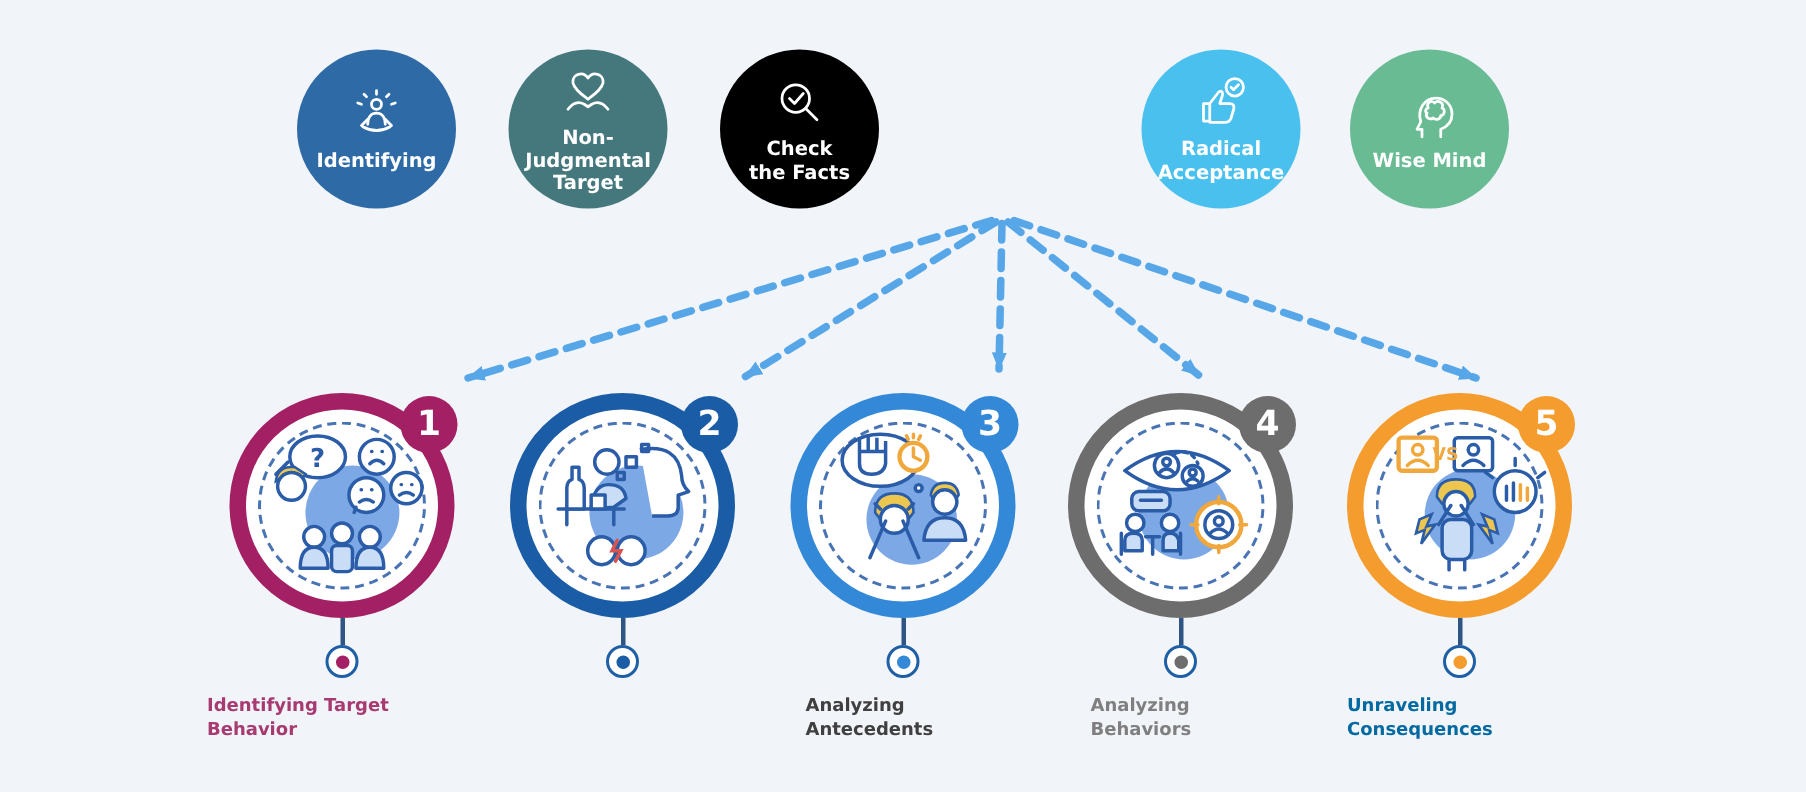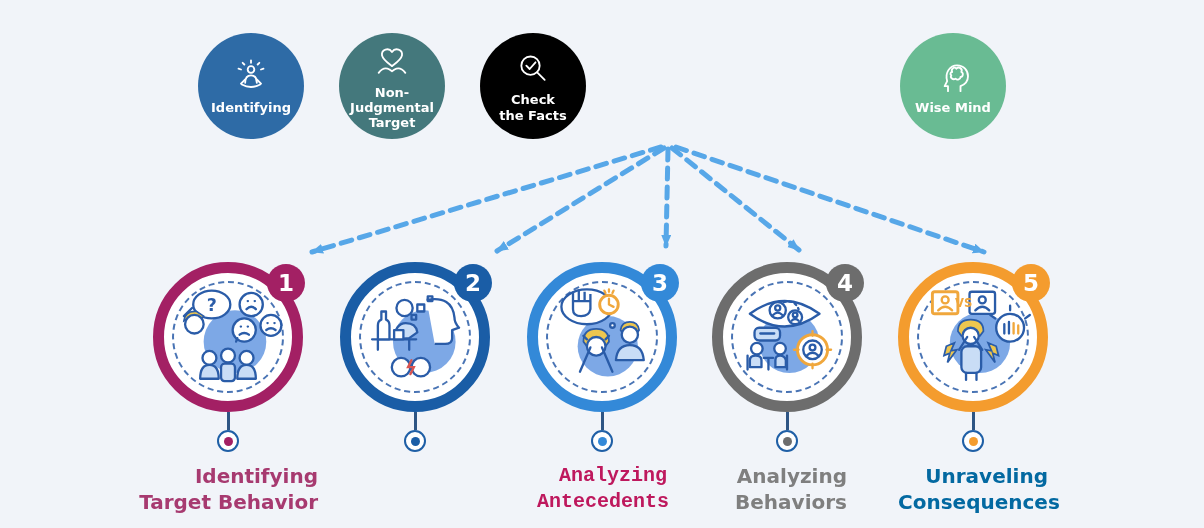--- a/index.html
+++ b/index.html
@@ -32,21 +32,21 @@
   .illus .spark{stroke:var(--spark);fill:none;stroke-width:2;stroke-linecap:round;}
   .illus .qt{fill:var(--ol);font:bold 15px "DejaVu Sans",sans-serif;text-anchor:middle;}
   .illus .vs{fill:var(--ac);font:bold 10px "DejaVu Sans",sans-serif;text-anchor:middle;}
   .badge{position:absolute;left:103px;top:-9px;width:38px;height:38px;border-radius:50%;
          display:flex;align-items:center;justify-content:center;color:#fff;
          font-size:23px;font-weight:bold;}
   .stem{width:3px;height:18px;}
   .node{width:22px;height:22px;border:2.5px solid;border-radius:50%;background:#fff;
         box-sizing:border-box;display:flex;align-items:center;justify-content:center;}
   .nodedot{width:9px;height:9px;border-radius:50%;}
-  .step-label{margin-top:11px;font-weight:bold;font-size:20px;line-height:1.3;text-align:right;}
+  .step-label{margin-top:11px;font-weight:bold;font-size:12px;line-height:1.3;text-align:left;}
 </style>
 </head>
 <body>
 
 <div class="canvas" style="background: rgb(241, 244, 249); --arrow: #57a7e8; --ol: #2a5ca8; --blob: #6f9fe3; --lb: #c9ddf6; --ac: #f0a73c; --hair: #edc64f; --spark: #d9534f;">
 
   <svg class="arrows" viewBox="0 0 1204 528">
     <defs>
       <marker id="ah" markerUnits="userSpaceOnUse" markerWidth="14" markerHeight="12" refX="11" refY="5" orient="auto">
         <path class="head" d="M0,0 L12,5 L0,10 Z"></path>
@@ -81,20 +81,28 @@
   <div class="skill" style="left: 480px; top: 33px; background: #000000;">
     <svg class="skill-icon" viewBox="0 0 48 48">
       <circle class="s" cx="21" cy="20" r="11"></circle>
       <path class="s" d="M29 28l9 9"></path>
       <path class="s" d="M16 20l4 4 7-8"></path>
     </svg>
     <div class="skill-label" style="max-width:72px">Check the Facts</div>
   </div>
 
 
+  <div class="skill" style="left: 761px; top: 33px; background: rgb(74, 192, 238);">
+    <svg class="skill-icon" viewBox="0 0 48 48">
+      <path class="s" d="M15 38h-5V24h5zm0-14l7-9c2-2 4 0 3 3l-2 6h8c3 0 4 2 3 5l-2 7c-1 2-2 3-4 3H15"></path>
+      <circle class="s" cx="35" cy="11" r="7"></circle>
+      <path class="s" d="M32 11l2 2 4-4"></path>
+    </svg>
+    <div class="skill-label">Radical Acceptance</div>
+  </div>
 
   <div class="skill" style="left: 900px; top: 33px; background: rgb(105, 187, 147);">
     <svg class="skill-icon" viewBox="0 0 48 48">
       <path class="s" d="M18 41v-6h-4l3-6c-3-10 3-19 12-19 8 0 13 6 13 13 0 6-4 10-9 12v6"></path>
       <path class="s" d="M23 18c-2-4 3-7 5-4 3-3 8 0 6 4 3 1 2 6-1 6 0 3-4 4-6 2-3 2-7-1-5-4-2-1-1-4 1-4z"></path>
     </svg>
     <div class="skill-label">Wise Mind</div>
   </div>
 
   <div class="step" style="left:128px">
@@ -177,21 +185,21 @@
         <path class="lb" d="M62 70q1-13 12-13t12 13z"></path>
       </svg>
       <div class="badge" style="background: rgb(51, 137, 216);">
           <span>3</span>
         </div>
     </div>
     <div class="stem" style="background: rgb(46, 85, 132);"></div>
     <div class="node" style="border-color: rgb(31, 95, 166);">
       <div class="nodedot" style="background: rgb(51, 137, 216);"></div>
     </div>
-    <div class="step-label" style="max-width: 130px; color: #be185d; font-family: Liberation Mono, monospace;">Analyzing Antecedents</div>
+    <div class="step-label" style="max-width: 130px; color: #404040;">Analyzing Antecedents</div>
   </div>
 
   <div class="step" style="left:687px">
     <div class="ring" style="border-color: rgb(109, 109, 109);">
       <div class="dashed"></div>
       <svg class="illus" viewBox="0 0 100 100">
         <circle class="blob" cx="52" cy="55" r="26"></circle>
         <path class="w" d="M18 30Q48 8 78 30 48 52 18 30z"></path>
         <circle class="w" cx="42" cy="27" r="7"></circle>
         <circle class="o" cx="42" cy="25" r="2.2"></circle>

